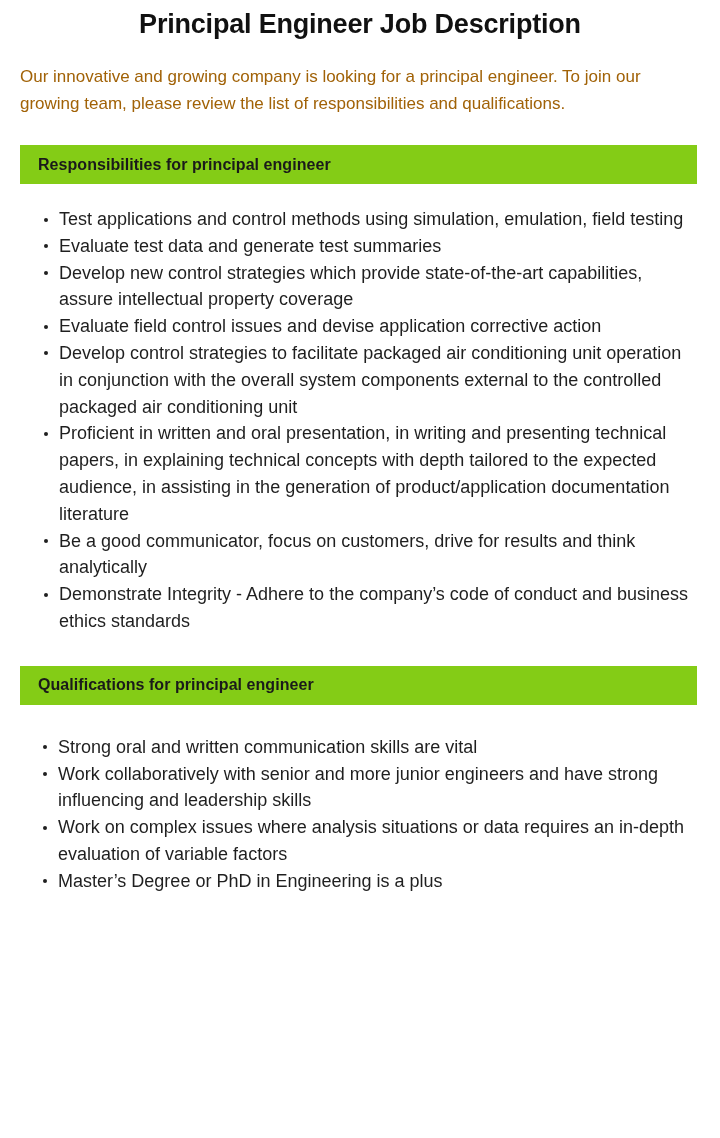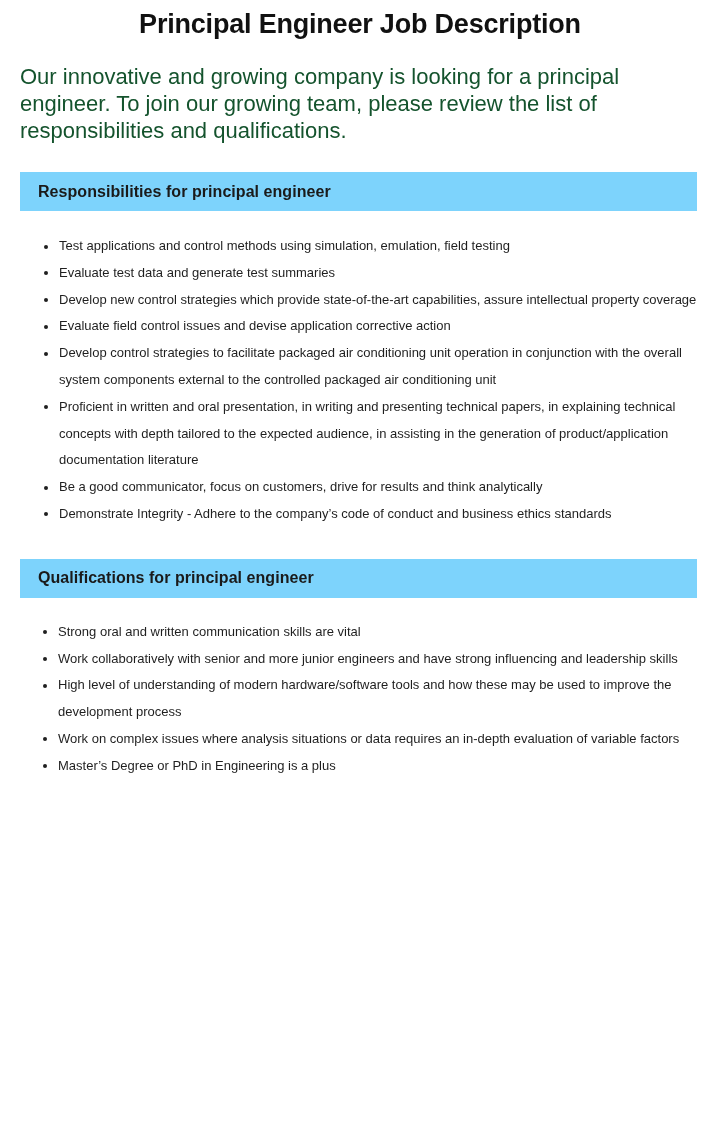--- a/index.html
+++ b/index.html
@@ -31,36 +31,36 @@
     font-weight: 700;
     letter-spacing: -0.2px;
     text-align: center;
     color: #111111;
   }
 
   
   .intro {
     margin: 19px 0 0 0;
     padding: 0 22px 0 20px;
-    font-size: 22px;
+    font-size: 17px;
     line-height: 27px;
-    color: #14532d;
+    color: #a16207;
   }
 
   
   .section {
     margin-top: 28px;
   }
   .section + .section {
     margin-top: 31px;
   }
 
   .section-header {
     margin: 0 23px 0 20px;
-    background: #7dd3fc;
+    background: #84cc16;
     height: 39px;
     display: flex;
     align-items: center;
     padding: 0 18px;
     box-sizing: border-box;
   }
   .section-header-text {
     font-size: 16px;
     font-weight: 700;
     line-height: 20px;
@@ -69,21 +69,21 @@
   }
 
   
   .bullet-list {
     margin: 22px 0 0 0;
     padding: 0 22px 0 44px;
     list-style: none;
   }
   .bullet-item {
     position: relative;
-    font-size: 13px;
+    font-size: 18px;
     line-height: 26.8px;
     color: #1f1f1f;
     padding-left: 15px;
     margin: 0 0 0 0;
   }
   .bullet-item + .bullet-item {
     margin-top: 0;
   }
   .bullet-item::before {
     content: "";
@@ -94,21 +94,21 @@
     height: 4px;
     border-radius: 50%;
     background: #1f1f1f;
   }
 
   .section-responsibilities .bullet-list {
     padding-left: 44px;
   }
   .section-qualifications .bullet-list {
     padding-left: 43px;
-    margin-top: 21px;
+    margin-top: 29px;
   }
 
   .spacer-bottom {
     height: 24px;
   }
 </style>
 </head>
 <body>
 
 <div class="page">
@@ -133,21 +133,20 @@
     </ul>
   </div>
 
   <div class="section section-qualifications">
     <div class="section-header">
       <span class="section-header-text">Qualifications for principal engineer</span>
     </div>
     <ul class="bullet-list">
       <li class="bullet-item">Strong oral and written communication skills are vital</li>
       <li class="bullet-item">Work collaboratively with senior and more junior engineers and have strong influencing and leadership skills</li>
-      <li class="bullet-item">High level of understanding of modern hardware/software tools and how these may be used to improve the development process</li>
       <li class="bullet-item">Work on complex issues where analysis situations or data requires an in-depth evaluation of variable factors</li>
       <li class="bullet-item">Master’s Degree or PhD in Engineering is a plus</li>
     </ul>
   </div>
 
   <div class="spacer-bottom"></div>
 
 </div>
 
 </body></html>

